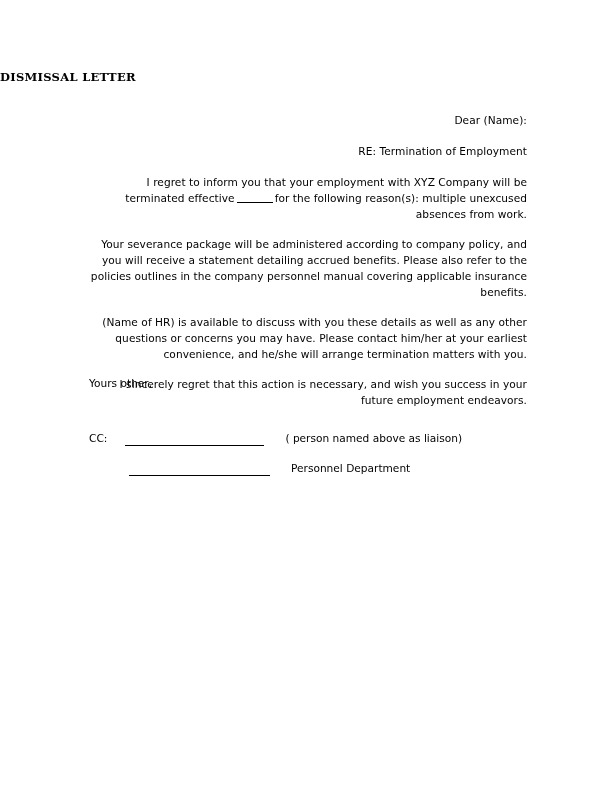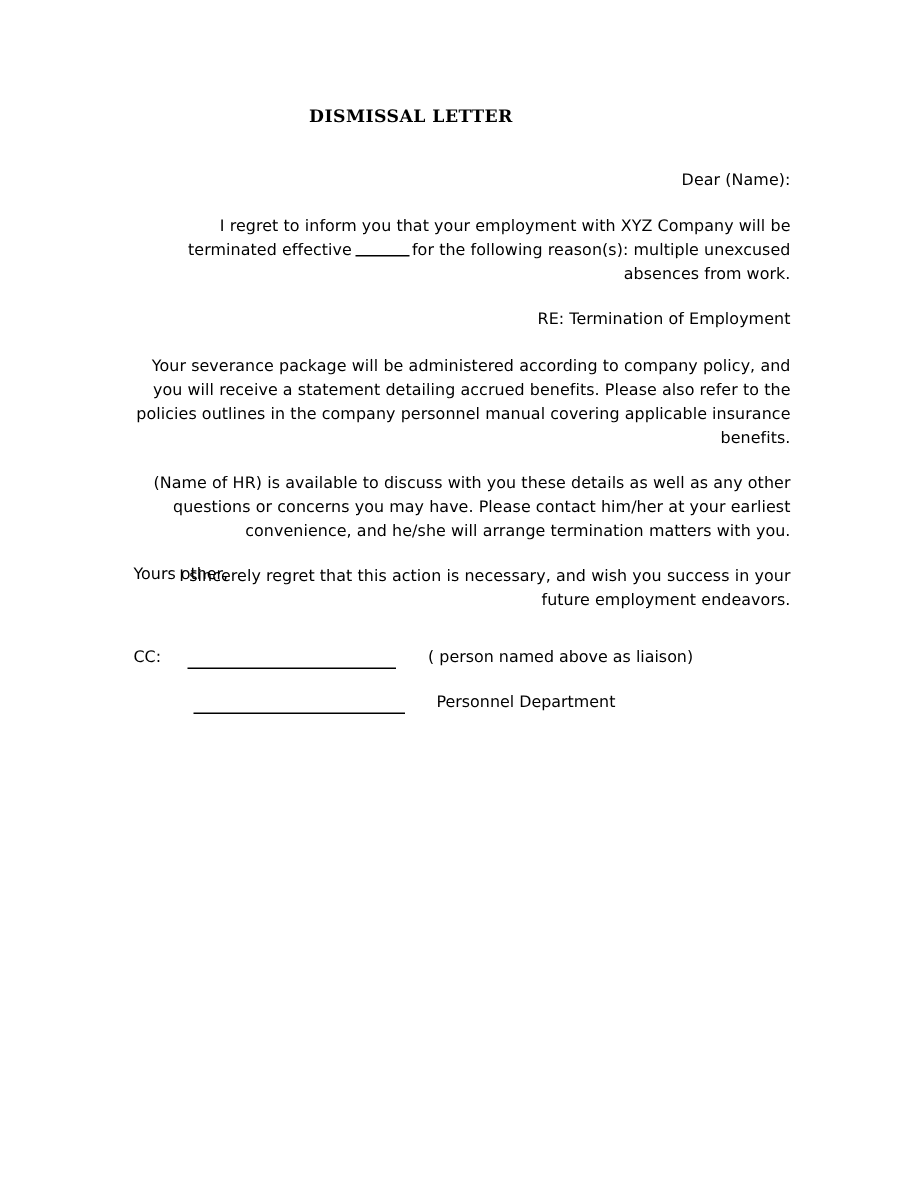--- a/index.html
+++ b/index.html
@@ -14,21 +14,20 @@
     background: #ffffff;
     overflow: hidden;
     font-family: "DejaVu Sans", sans-serif;
     color: #000000;
   }
   .doc-title {
     position: absolute;
     left: 0;
     top: 70px;
     width: 548px;
-    text-align: center;
     font-family: "DejaVu Serif", serif;
     font-weight: bold;
     font-size: 11.5px;
     letter-spacing: 0.3px;
     color: #000000;
   }
   .body-block {
     position: absolute;
     left: 89px;
     top: 112px;
@@ -102,23 +101,23 @@
 <body>
 
 <div class="page">
 
   <div class="doc-title">DISMISSAL LETTER</div>
 
   <div class="body-block">
 
     <p class="para salutation">Dear (Name):</p>
 
+    <p class="para subject">RE: Termination of Employment</p>
+
     <p class="para"><span>I regret to inform you that your employment with XYZ Company will be terminated effective</span><span class="blank-fill"></span><span>for the following reason(s): multiple unexcused absences from work.</span></p>
-
-    <p class="para subject">RE: Termination of Employment</p>
 
     <p class="para">Your severance package will be administered according to company policy, and you will receive a statement detailing accrued benefits. Please also refer to the policies outlines in the company personnel manual covering applicable insurance benefits.</p>
 
     <p class="para">(Name of HR) is available to discuss with you these details as well as any other questions or concerns you may have. Please contact him/her at your earliest convenience, and he/she will arrange termination matters with you.</p>
 
     <p class="para last-body">I sincerely regret that this action is necessary, and wish you success in your future employment endeavors.</p>
 
   </div>
 
   <div class="closing">Yours other,</div>

